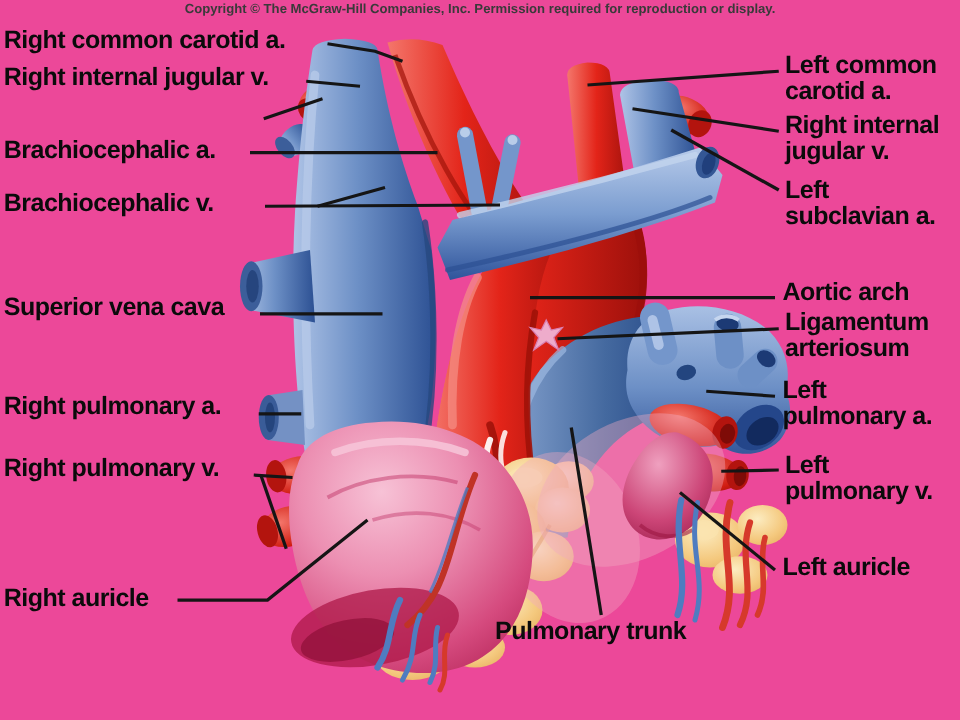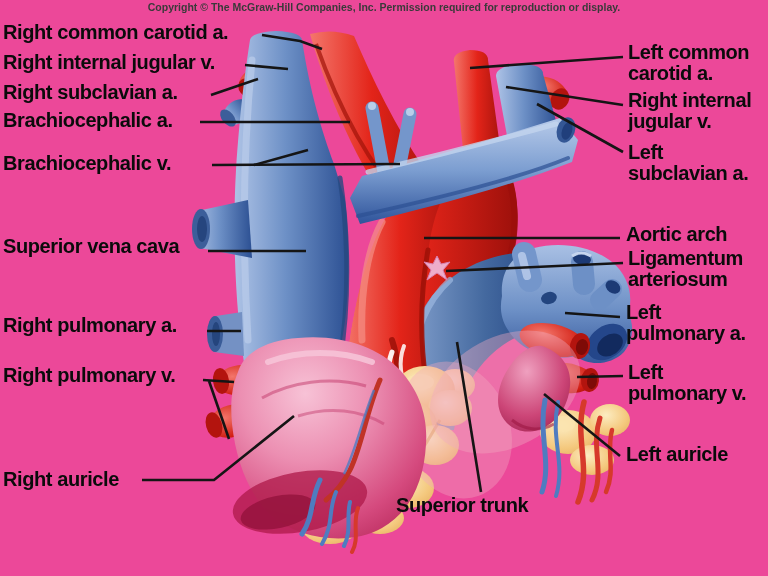--- a/index.html
+++ b/index.html
@@ -257,21 +257,20 @@
     <polyline points="623,376 577,377"></polyline>
     <polyline points="620,456 544,394"></polyline>
     <polyline points="481,492 457,342"></polyline>
   </g>
 </svg>
 
 <div class="copy">Copyright © The McGraw-Hill Companies, Inc. Permission required for reproduction or display.</div>
 
 <div class="lbl" style="left:3px;top:22px">Right common carotid a.</div>
 <div class="lbl" style="left:3px;top:52px">Right internal jugular v.</div>
-<div class="lbl" style="left:3px;top:82px">Right subclavian a.</div>
 <div class="lbl" style="left:3px;top:110px">Brachiocephalic a.</div>
 <div class="lbl" style="left:3px;top:153px">Brachiocephalic v.</div>
 <div class="lbl" style="left:3px;top:236px">Superior vena cava</div>
 <div class="lbl" style="left:3px;top:315px">Right pulmonary a.</div>
 <div class="lbl" style="left:3px;top:365px">Right pulmonary v.</div>
 <div class="lbl" style="left:3px;top:469px">Right auricle</div>
 
 <div class="lbl" style="left:628px;top:42px">Left common
 carotid a.</div>
 <div class="lbl" style="left:628px;top:90px">Right internal
@@ -280,15 +279,15 @@
 subclavian a.</div>
 <div class="lbl" style="left:626px;top:224px">Aortic arch</div>
 <div class="lbl" style="left:628px;top:248px">Ligamentum
 arteriosum</div>
 <div class="lbl" style="left:626px;top:302px">Left
 pulmonary a.</div>
 <div class="lbl" style="left:628px;top:362px">Left
 pulmonary v.</div>
 <div class="lbl" style="left:626px;top:444px">Left auricle</div>
 
-<div class="lbl" style="left:396px;top:495px">Superior trunk</div>
+<div class="lbl" style="left:396px;top:495px">Pulmonary trunk</div>
 
 </div>
 
 </body></html>

